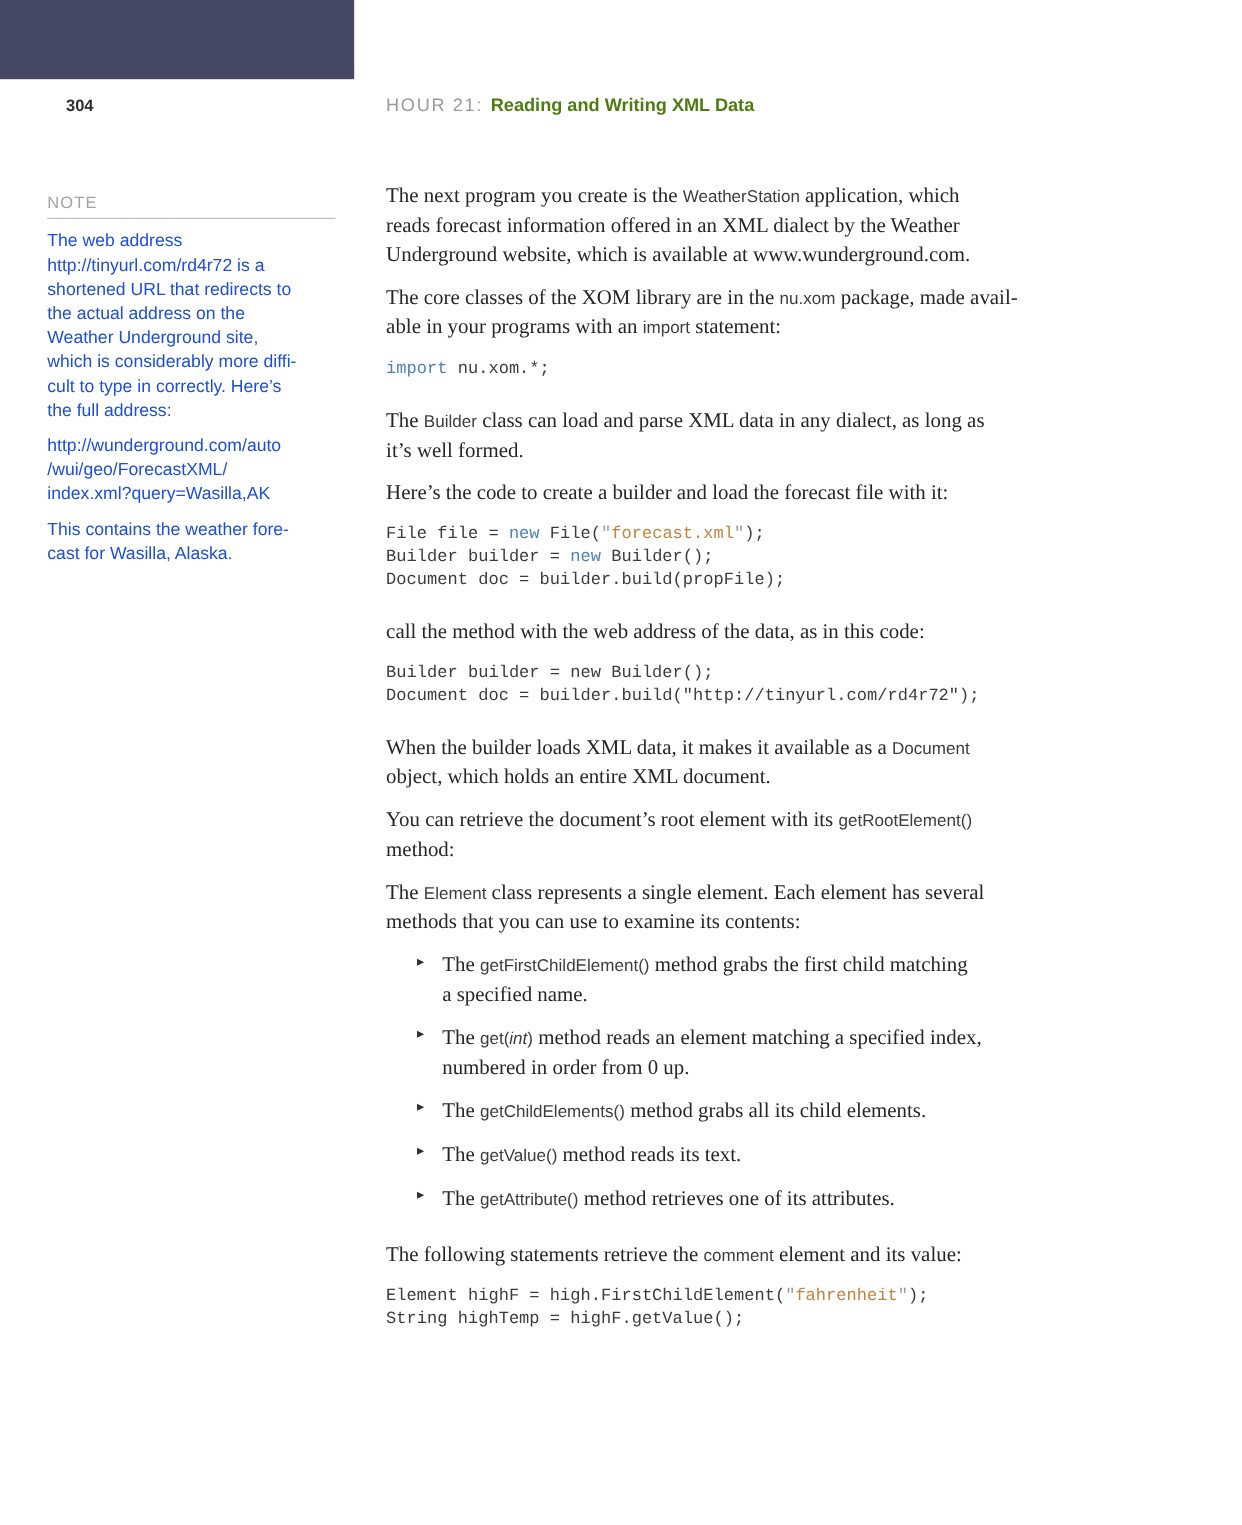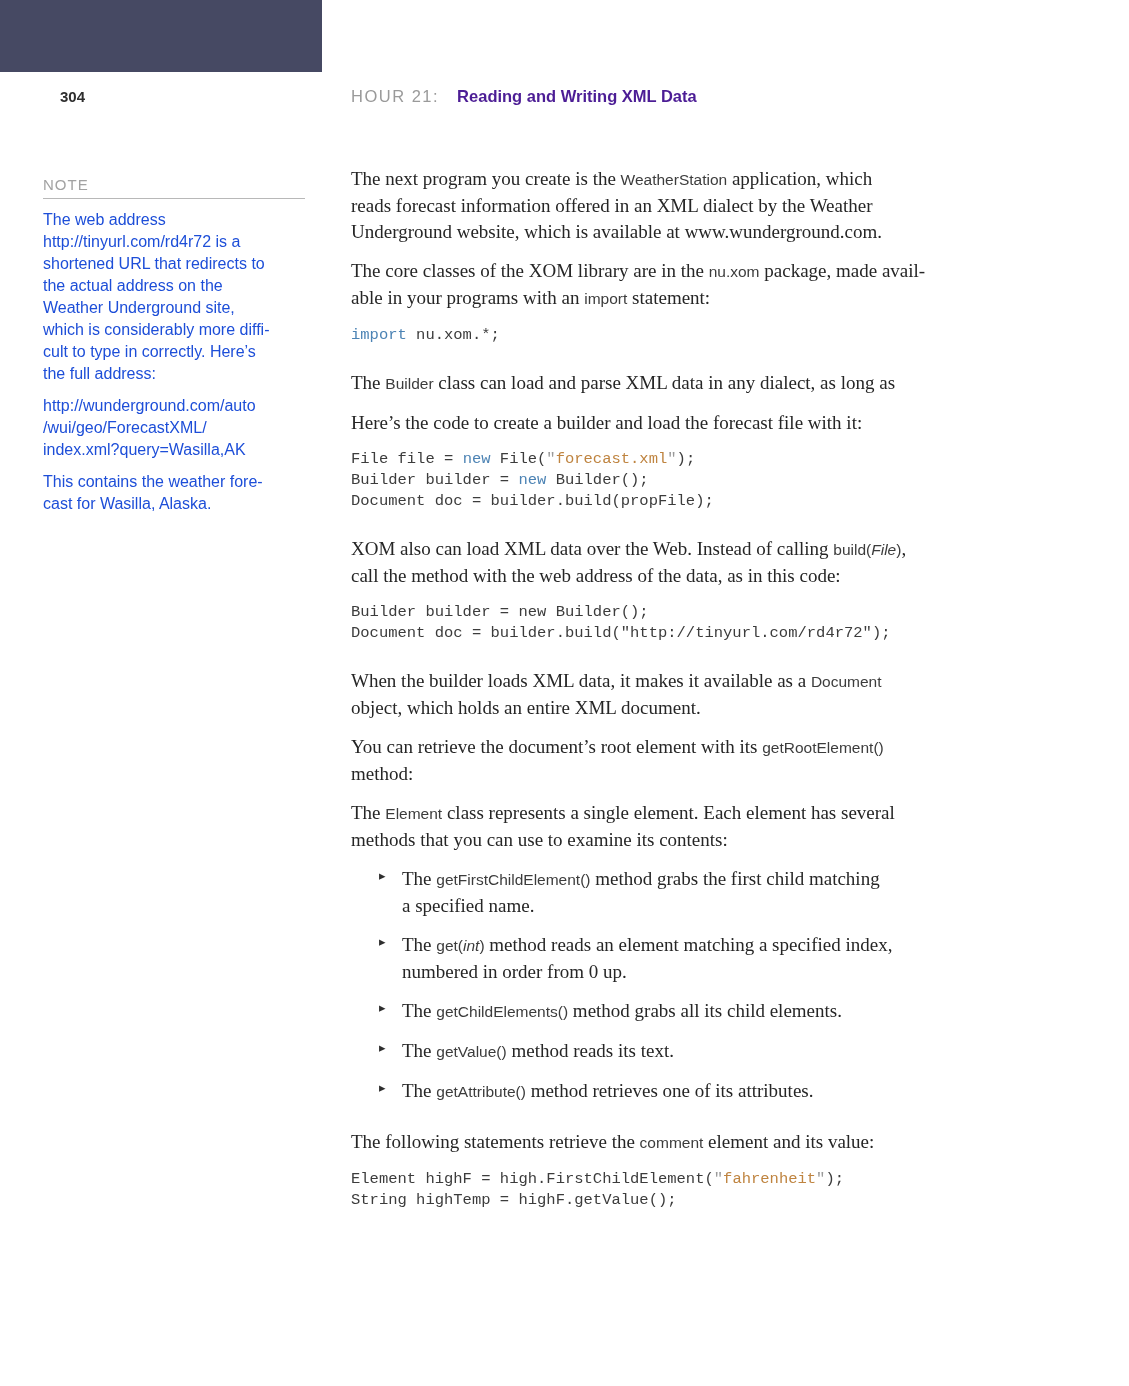--- a/index.html
+++ b/index.html
@@ -15,21 +15,21 @@
     position:absolute; left:60px; top:88px;
     font-family:"Liberation Sans", sans-serif;
     font-size:15px; font-weight:bold; color:#2e2e2e;
   }
   .running-head {
     position:absolute; left:351px; top:87px;
     font-family:"Liberation Sans", sans-serif; font-size:16.5px;
     white-space:nowrap;
   }
   .hour-label { color:#9a9a9a; letter-spacing:1.5px; font-weight:normal; }
-  .chapter-title { color:#4c1d95; font-weight:bold; margin-left:18px; }
+  .chapter-title { color:#4d7c0f; font-weight:bold; margin-left:7px; }
 
   
   .sidebar { position:absolute; left:43px; top:176px; width:262px; }
   .note-label {
     font-family:"Liberation Sans", sans-serif; font-size:15px;
     color:#a2a2a2; letter-spacing:1px;
   }
   .note-rule { border:none; border-top:1px solid #b8b8b8; margin:5px 0 10px 0; }
   .note-para { margin-bottom:10px; }
   .note-line {
@@ -107,31 +107,31 @@
     </div>
     <div class="para">
       <div class="line"><span>The core classes of the XOM library are in the </span><span class="inline-code">nu.xom</span><span> package, made avail-</span></div>
       <div class="line"><span>able in your programs with an </span><span class="inline-code">import</span><span> statement:</span></div>
     </div>
     <div class="codeblock">
       <div class="codeline"><span class="tok-k">import</span><span> nu.xom.*;</span></div>
     </div>
     <div class="para">
       <div class="line"><span>The </span><span class="inline-code">Builder</span><span> class can load and parse XML data in any dialect, as long as</span></div>
+      <div class="line"><span>it’s well formed.</span></div>
     </div>
     <div class="para">
       <div class="line"><span>Here’s the code to create a builder and load the forecast file with it:</span></div>
     </div>
     <div class="codeblock">
       <div class="codeline"><span>File file = </span><span class="tok-k">new</span><span> File(</span><span class="tok-q">"</span><span class="tok-str">forecast.xml</span><span class="tok-q">"</span><span>);</span></div>
       <div class="codeline"><span>Builder builder = </span><span class="tok-k">new</span><span> Builder();</span></div>
       <div class="codeline"><span>Document doc = builder.build(propFile);</span></div>
     </div>
     <div class="para">
-      <div class="line"><span>XOM also can load XML data over the Web. Instead of calling </span><span class="inline-code">build(</span><span class="inline-code italic">File</span><span class="inline-code">)</span><span>,</span></div>
       <div class="line"><span>call the method with the web address of the data, as in this code:</span></div>
     </div>
     <div class="codeblock">
       <div class="codeline"><span>Builder builder = new Builder();</span></div>
       <div class="codeline"><span>Document doc = builder.build("http://tinyurl.com/rd4r72");</span></div>
     </div>
     <div class="para">
       <div class="line"><span>When the builder loads XML data, it makes it available as a </span><span class="inline-code">Document</span></div>
       <div class="line"><span>object, which holds an entire XML document.</span></div>
     </div>

